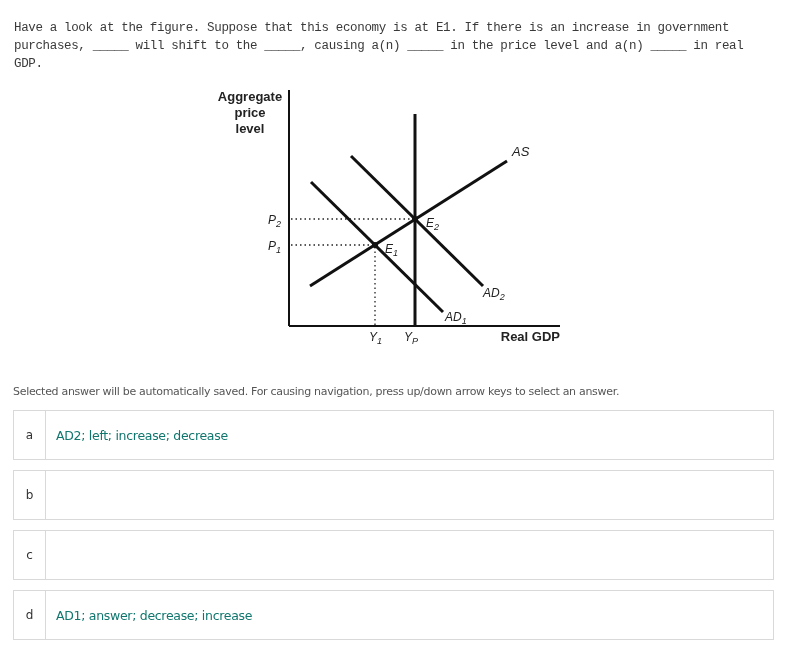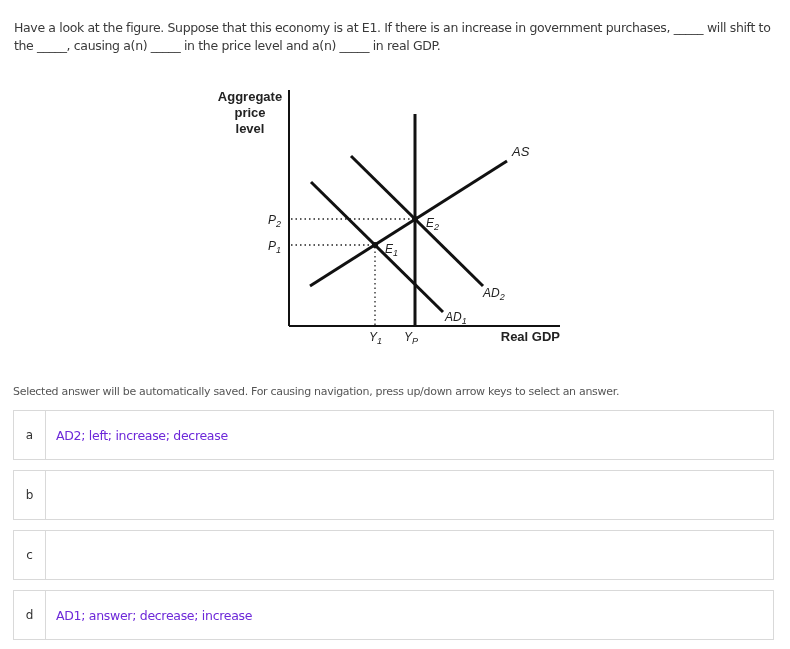--- a/index.html
+++ b/index.html
@@ -1,27 +1,27 @@
 <!DOCTYPE html>
 <html><head>
 <meta charset="utf-8">
 <style>
   html, body { margin: 0; padding: 0; background: #ffffff; }
   body { width: 790px; height: 649px; position: relative; overflow: hidden;
          font-family: "DejaVu Sans", sans-serif; color: #333; }
   .question { position: absolute; left: 14px; top: 19px; width: 760px;
-              font-size: 12.5px; line-height: 18px; color: #3a3a3a; letter-spacing: -0.35px; }
+              font-size: 12.5px; line-height: 18px; color: #3a3a3a; letter-spacing: -0.35px; font-family: Liberation Mono, monospace; }
   .figure { position: absolute; left: 0; top: 0; width: 790px; height: 370px; }
   .hint { position: absolute; left: 13px; top: 385px; font-size: 11px; color: #555; letter-spacing: -0.3px; }
   .option { position: absolute; left: 13px; width: 759px; height: 48px;
             border: 1px solid #d9d9d9; background: #fff; display: flex; align-items: center; }
   .opt-letter { width: 31px; height: 100%; border-right: 1px solid #d9d9d9;
                 display: flex; align-items: center; justify-content: center;
                 font-size: 12px; color: #333; }
-  .opt-text { padding-left: 10px; font-size: 12.5px; color: #6d28d9; letter-spacing: -0.3px; }
+  .opt-text { padding-left: 10px; font-size: 12.5px; color: #0f766e; letter-spacing: -0.3px; }
   svg text { font-family: "Liberation Sans", sans-serif; }
 </style>
 </head>
 <body>
 
 <div class="question">Have a look at the figure. Suppose that this economy is at E1. If there is an increase in government purchases, _____ will shift to the _____, causing a(n) _____ in the price level and a(n) _____ in real GDP.</div>
 
 <svg class="figure" width="790" height="370" viewBox="0 0 790 370">
 
   <text x="250" y="101" font-size="13" font-weight="bold" text-anchor="middle" fill="#222">Aggregate</text>

